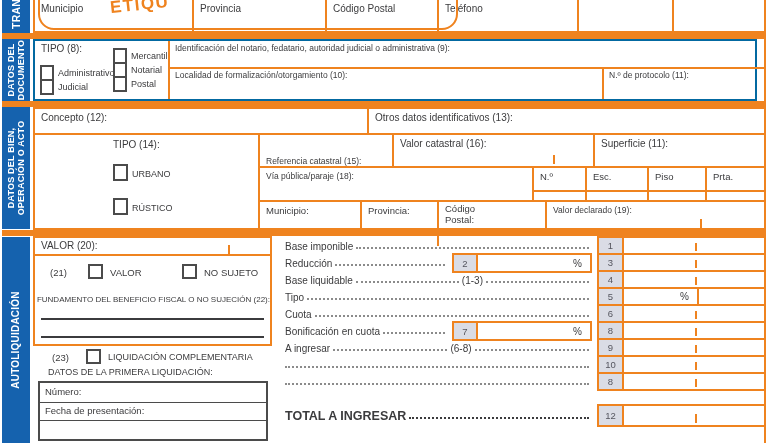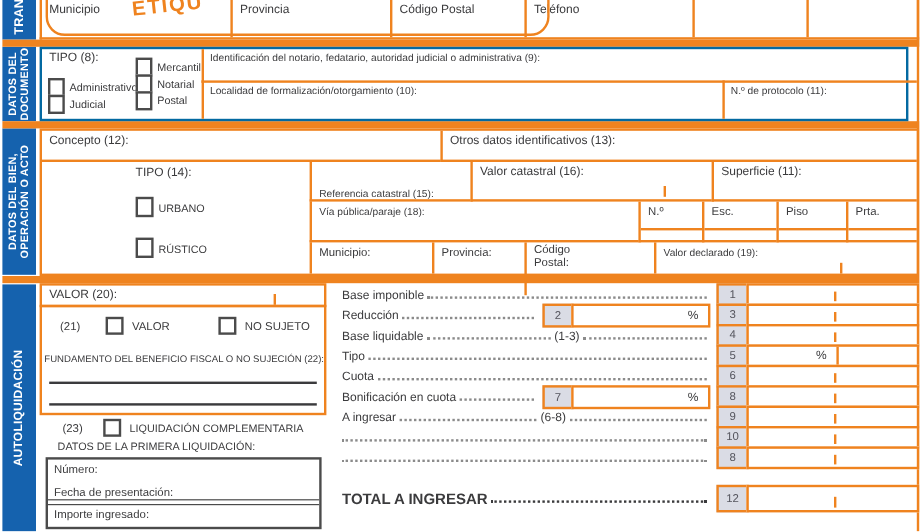--- a/index.html
+++ b/index.html
@@ -172,28 +172,25 @@
     <div class="rule" style="left:6px;top:62px;width:223px"></div>
     <div class="rule" style="left:6px;top:80px;width:223px"></div>
   </div>
 
   <div class="lbl f95 abs" style="left:52px;top:352px">(23)</div>
   <div class="cb" style="left:86px;top:349px;width:15px;height:15px"></div>
   <div class="lbl f9 abs" style="left:108px;top:352px">LIQUIDACIÓN COMPLEMENTARIA</div>
   <div class="lbl f9 abs" style="left:48px;top:367px">DATOS DE LA PRIMERA LIQUIDACIÓN:</div>
 
   <div class="cell" style="left:38px;top:381px;width:230px;height:60px;border:2px solid #4b4b4b">
-    <div class="cell" style="left:0;top:0;width:100%;height:34px;border-bottom:1.5px solid #4b4b4b">
+    <div class="cell" style="left:0;top:0;width:100%;height:20px;border-bottom:1.5px solid #4b4b4b">
       <div class="lbl f95" style="padding:3px 0 0 5px">Número:</div>
     </div>
     <div class="cell" style="left:0;top:19px;width:100%;height:19px;border-bottom:1.5px solid #4b4b4b">
       <div class="lbl f95" style="padding:3px 0 0 5px">Fecha de presentación:</div>
-    </div>
-    <div class="cell" style="left:0;top:38px;width:100%;height:18px">
-      <div class="lbl f95" style="padding:3px 0 0 5px">Importe ingresado:</div>
     </div>
   </div>
 
   <div class="lrow" style="left:285px;top:239px;width:307px">
     <span>Base imponible</span>
     <span class="lead"></span>
   </div>
   <div class="lrow" style="left:285px;top:256px;width:163px">
     <span>Reducción</span>
     <span class="lead"></span>

